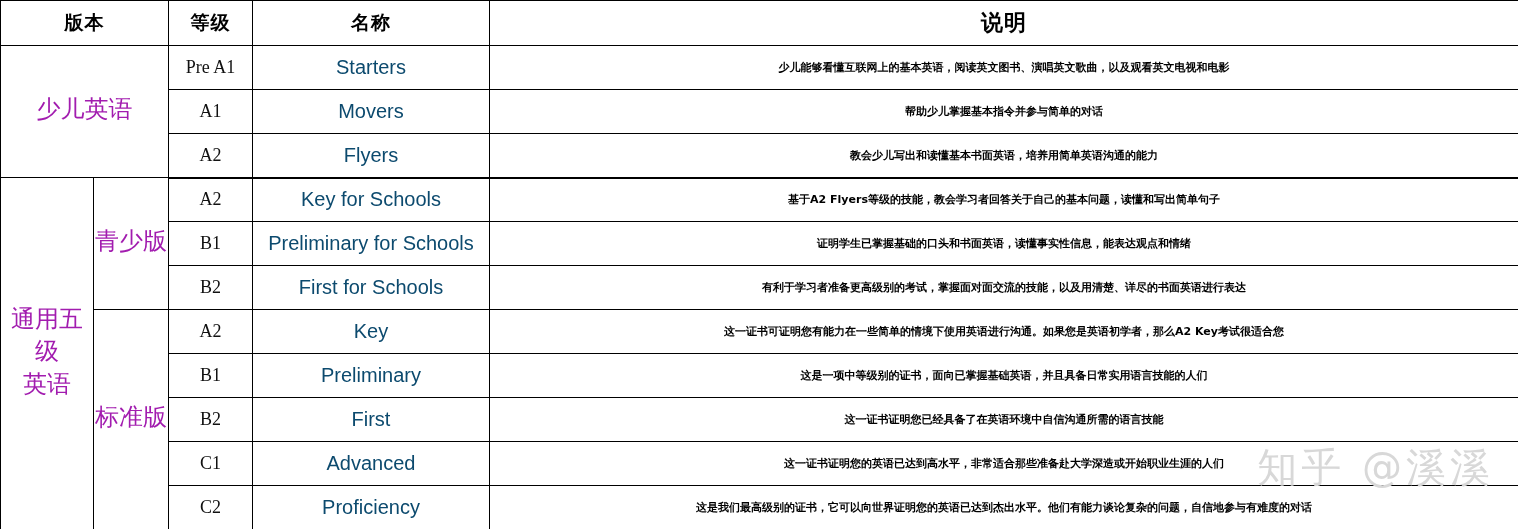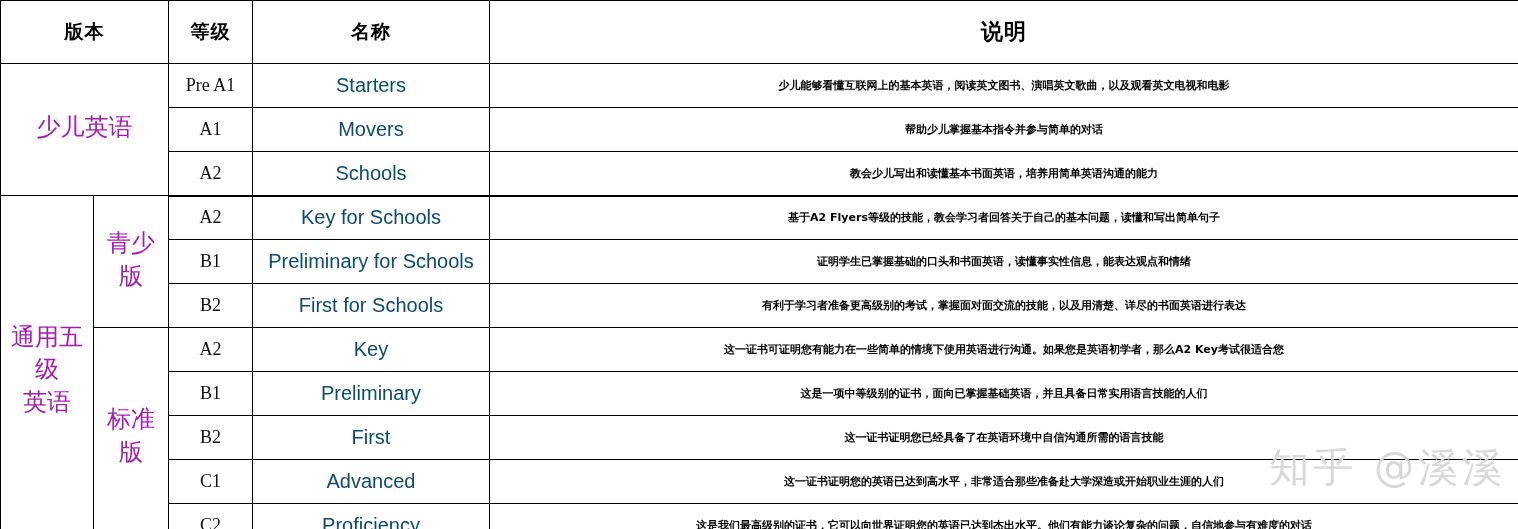--- a/index.html
+++ b/index.html
@@ -25,21 +25,21 @@
     border-collapse: collapse;
     table-layout: fixed;
     width: 1518px;
     height: 529px;
     background: transparent;
   }
 
   table.cefr-table td,
   table.cefr-table th {
     border: 1px solid #000000;
-    padding: 9px;
+    padding: 0;
     vertical-align: middle;
     background: transparent;
     text-align: center;
   }
 
   
   col.c-ver-a { width: 93px; }
   col.c-ver-b { width: 75px; }
   col.c-level { width: 84px; }
   col.c-name  { width: 237px; }
@@ -99,21 +99,21 @@
 
   
   tr.section-end > td { border-bottom: 2px solid #000000; }
 
   
   tbody tr:last-child > td { border-bottom: 2px solid #000000; margin-left: 48px; }
 
   
   .watermark {
     position: absolute;
-    right: 12px;
+    right: 24px;
     top: 440px;
     font-size: 40px;
     font-family: "DejaVu Sans", "Liberation Sans", sans-serif;
     color: #d8d8d8;
     letter-spacing: 4px;
     white-space: nowrap;
     pointer-events: none;
     user-select: none;
     font-weight: 500;
   }
@@ -149,21 +149,21 @@
         <td class="name-cell">Starters</td>
         <td class="desc-cell">少儿能够看懂互联网上的基本英语，阅读英文图书、演唱英文歌曲，以及观看英文电视和电影</td>
       </tr>
       <tr>
         <td class="level-cell">A1</td>
         <td class="name-cell">Movers</td>
         <td class="desc-cell">帮助少儿掌握基本指令并参与简单的对话</td>
       </tr>
       <tr class="section-end">
         <td class="level-cell">A2</td>
-        <td class="name-cell">Schools</td>
+        <td class="name-cell">Flyers</td>
         <td class="desc-cell">教会少儿写出和读懂基本书面英语，培养用简单英语沟通的能力</td>
       </tr>
 
       <tr>
         <td rowspan="8" class="version-cell"><span>通用五级</span><br><span>英语</span></td>
         <td rowspan="3" class="sub-cell">青少版</td>
         <td class="level-cell">A2</td>
         <td class="name-cell">Key for Schools</td>
         <td class="desc-cell">基于A2 Flyers等级的技能，教会学习者回答关于自己的基本问题，读懂和写出简单句子</td>
       </tr>

